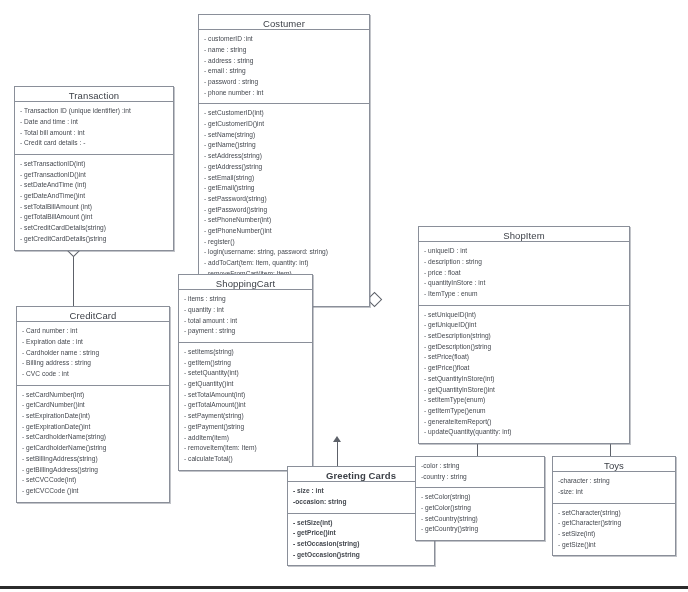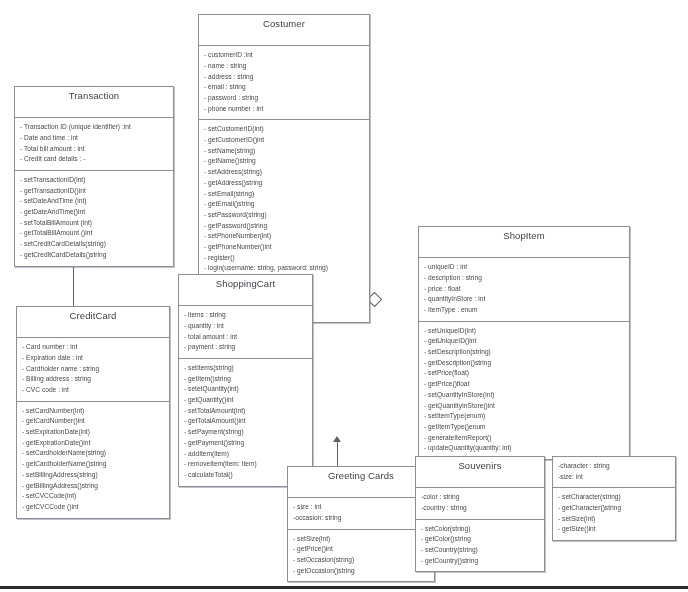--- a/index.html
+++ b/index.html
@@ -21,21 +21,21 @@
     position: absolute;
     background: #ffffff;
     border: 1px solid #8a8f99;
     box-sizing: border-box;
     box-shadow: 1px 1px 0 rgba(120,125,135,0.45);
   }
   .uml-title {
     text-align: center;
     font-size: 9.5px;
     color: #3d4148;
-    padding: 4px 2px 16px 2px;
+    padding: 4px 2px 0 2px;
     border-bottom: 1px solid #8a8f99;
     line-height: 1.1;
     letter-spacing: 0.1px;
   }
   .uml-compartment {
     padding: 4px 4px 5px 5px;
     border-bottom: 1px solid #8a8f99;
   }
   .uml-compartment:last-child {
     border-bottom: none;
@@ -233,49 +233,49 @@
       <div class="uml-row">- getPrice()float</div>
       <div class="uml-row">- setQuantityInStore(int)</div>
       <div class="uml-row">- getQuantityInStore()int</div>
       <div class="uml-row">- setItemType(enum)</div>
       <div class="uml-row">- getItemType()enum</div>
       <div class="uml-row">- generateItemReport()</div>
       <div class="uml-row">- updateQuantity(quantity: int)</div>
     </div>
   </div>
 
-  <div class="uml-class" style="left:287px; top:466px; width:148px;">
+  <div class="uml-class" style="left:287px; top:466px; width:148px;font-weight:bold;">
     <div class="uml-title">Greeting Cards</div>
     <div class="uml-compartment">
       <div class="uml-row">- size : int</div>
       <div class="uml-row">-occasion: string</div>
     </div>
     <div class="uml-compartment">
       <div class="uml-row">- setSize(int)</div>
       <div class="uml-row">- getPrice()int</div>
       <div class="uml-row">- setOccasion(string)</div>
       <div class="uml-row">- getOccasion()string</div>
     </div>
   </div>
 
   <div class="uml-class" style="left:415px; top:456px; width:130px;">
-    <div class="uml-title">Souvenirs</div>
     <div class="uml-compartment">
       <div class="uml-row">-color : string</div>
       <div class="uml-row">-country : string</div>
     </div>
     <div class="uml-compartment">
       <div class="uml-row">- setColor(string)</div>
       <div class="uml-row">- getColor()string</div>
       <div class="uml-row">- setCountry(string)</div>
       <div class="uml-row">- getCountry()string</div>
     </div>
   </div>
 
   <div class="uml-class" style="left:552px; top:456px; width:124px;">
+    <div class="uml-title">Toys</div>
     <div class="uml-compartment">
       <div class="uml-row">-character : string</div>
       <div class="uml-row">-size: int</div>
     </div>
     <div class="uml-compartment">
       <div class="uml-row">- setCharacter(string)</div>
       <div class="uml-row">- getCharacter()string</div>
       <div class="uml-row">- setSize(int)</div>
       <div class="uml-row">- getSize()int</div>
     </div>

